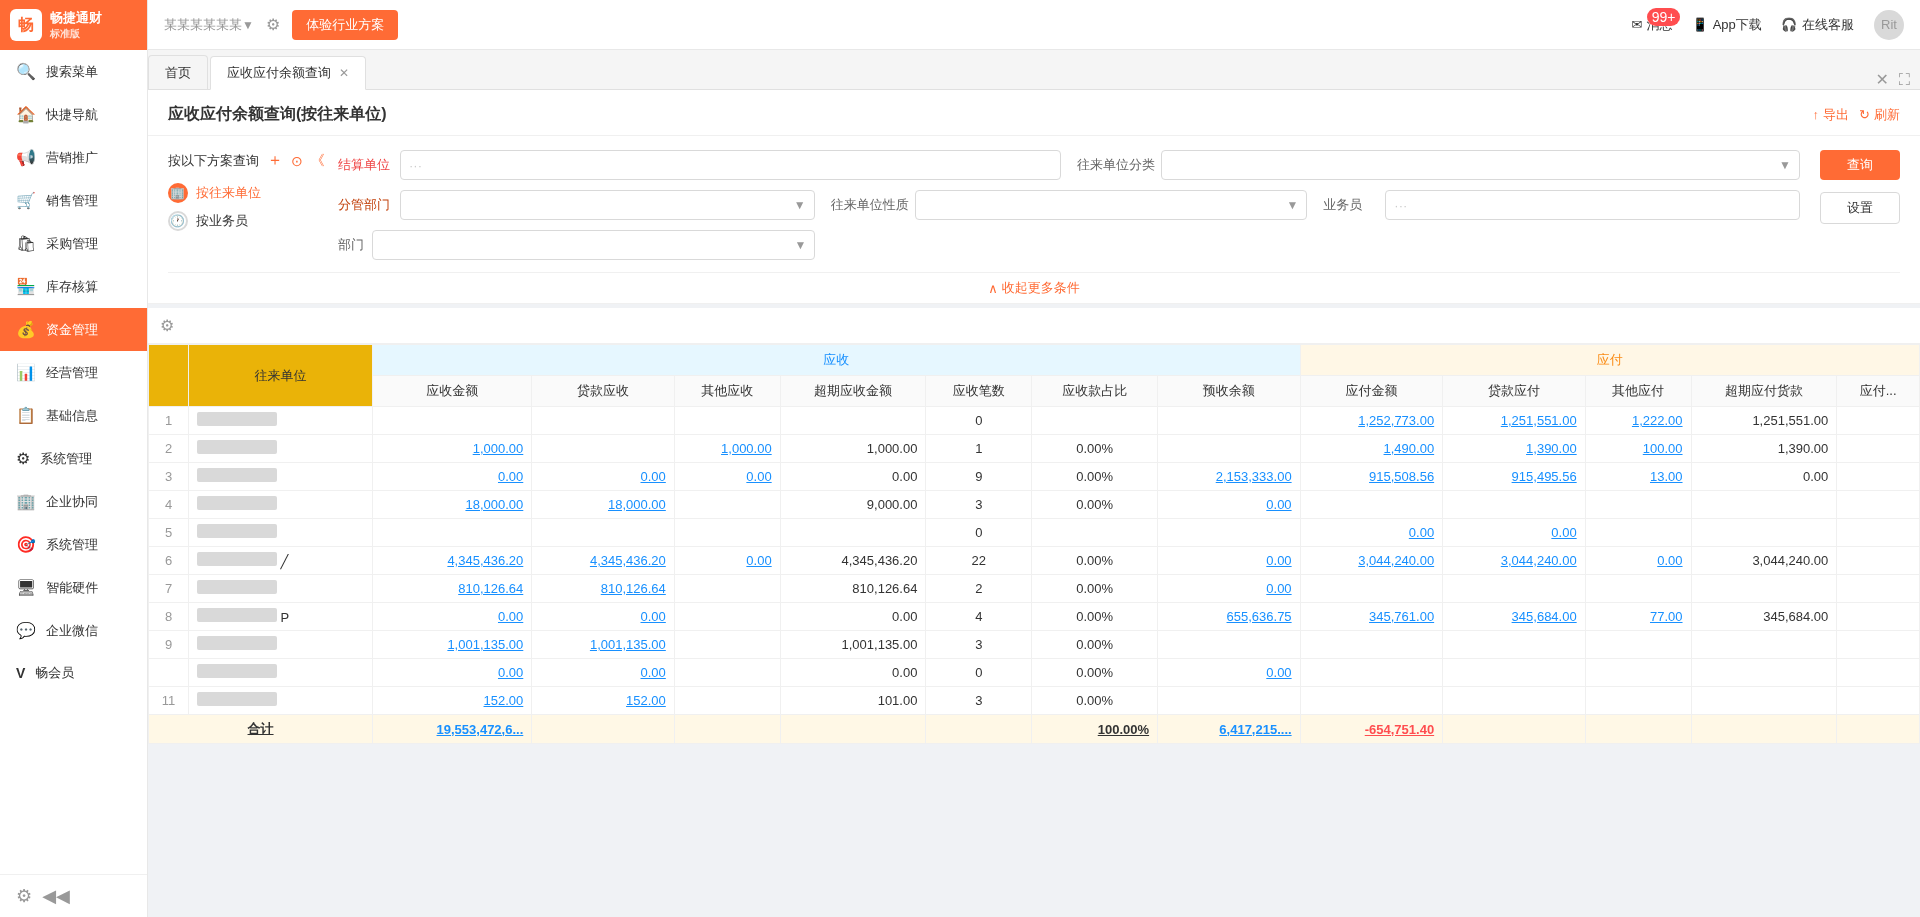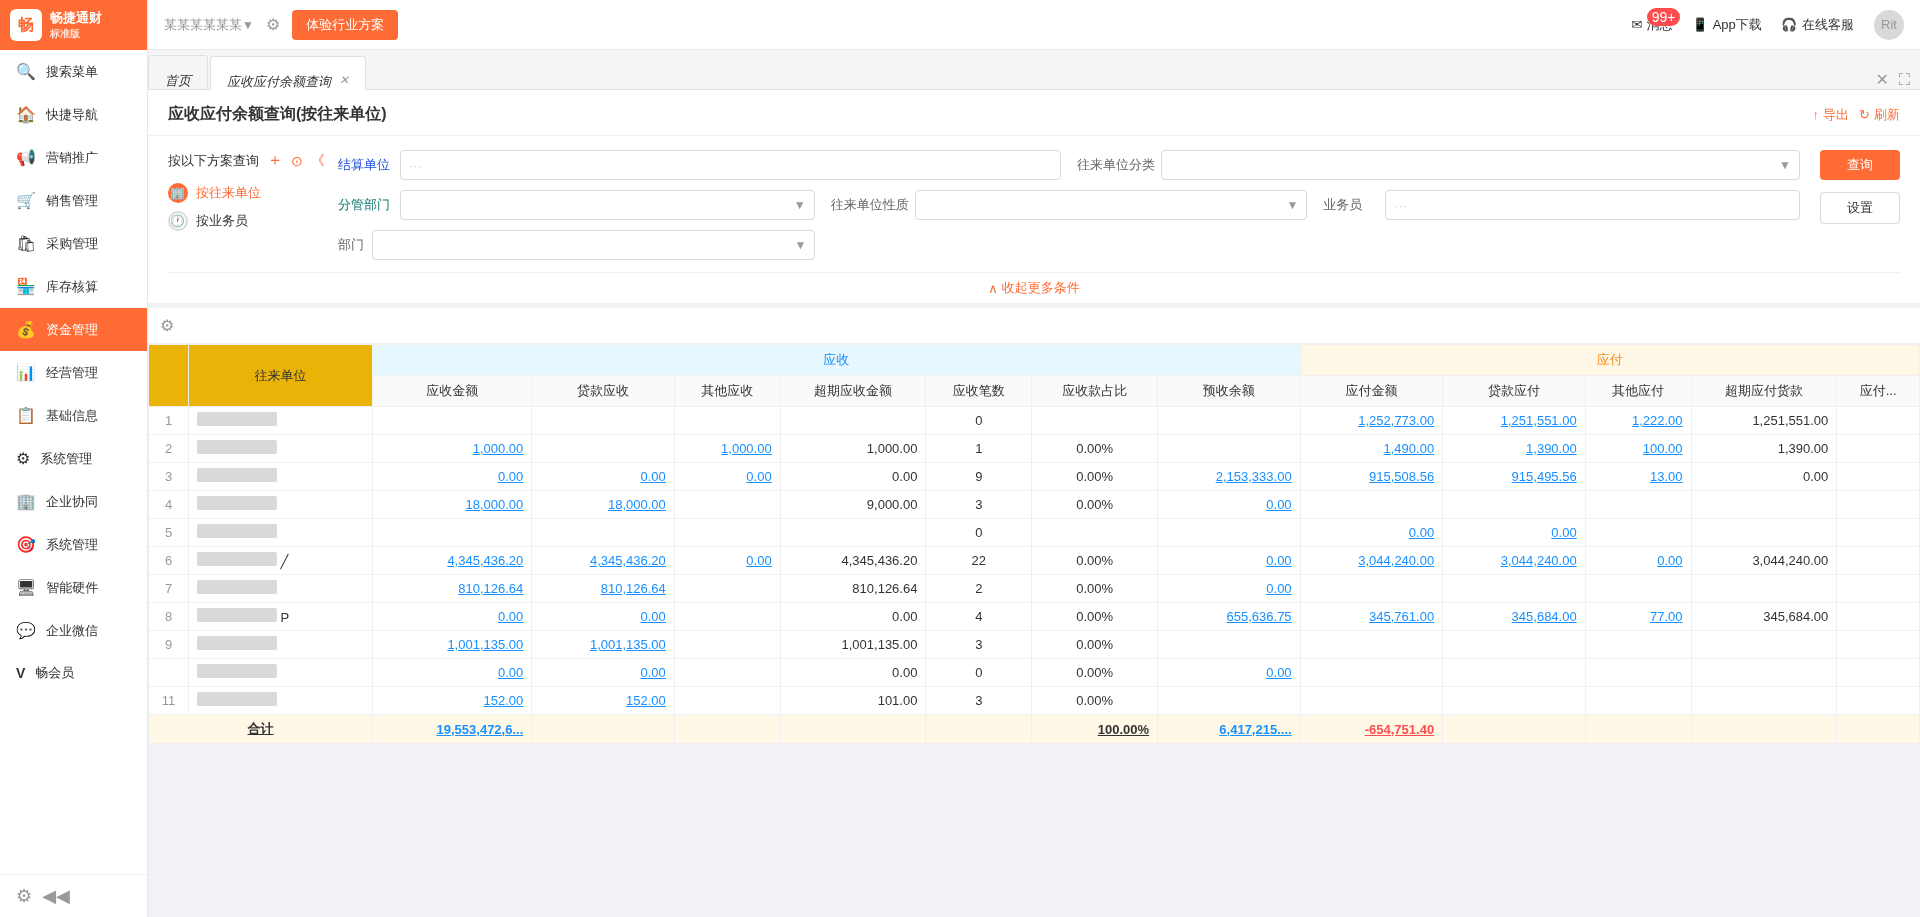--- a/index.html
+++ b/index.html
@@ -59,23 +59,23 @@
       display: flex; align-items: center; justify-content: center; color: #999; font-size: 12px;
     }
 
     
     .tab-bar {
       position: fixed; left: 148px; top: 50px; right: 0; height: 40px;
       background: #f5f5f5; border-bottom: 1px solid #e0e0e0; display: flex; align-items: flex-end;
       z-index: 98; padding: 0 0 0 0;
     }
     .tab-item {
-      display: flex; align-items: flex-start; padding: 16px 16px; height: 34px; cursor: pointer;
+      display: flex; align-items: center; padding: 16px 16px; height: 34px; cursor: pointer;
       background: #f5f5f5; border: 1px solid #e0e0e0; border-bottom: none; margin-right: 2px;
-      font-size: 13px; color: #333; border-radius: 4px 4px 0 0; font-style: italic;
+      font-size: 13px; color: #333; border-radius: 4px 4px 0 0;
     }
     .tab-item.active { background: #fff; color: #333; border-bottom: 1px solid #fff; margin-bottom: -1px; }
     .tab-item .tab-close { margin-left: 8px; color: #999; font-size: 12px; }
     .tab-bar-right { margin-left: auto; display: flex; align-items: center; padding: 0 10px; gap: 10px; }
     .tab-bar-icon { font-size: 16px; color: #999; cursor: pointer; }
 
     
     .main-content {
       position: absolute; left: 148px; top: 90px; right: 0; bottom: 0;
       background: #f0f2f5; overflow: auto;
@@ -301,37 +301,37 @@
             <span style="font-size:12px;">🕐</span>
           </div>
           <span style="color:#333; font-size:13px;">按业务员</span>
         </div>
       </div>
 
       <div style="flex:1; display:flex; flex-direction:column; gap:10px;">
 
         <div style="display:flex; align-items:center; gap:16px;">
           <div style="display:flex; align-items:center; gap:6px; flex:1;">
-            <span style="color:#1d4ed8; white-space:nowrap; min-width:56px;">结算单位</span>
+            <span style="color:#ef4444; white-space:nowrap; min-width:56px;">结算单位</span>
             <div style="flex:1; display:flex; align-items:center; border:1px solid #d9d9d9; border-radius:4px; height:30px; padding:0 8px; background:#fff; cursor:pointer;">
               <span style="flex:1; color:#ccc;">···</span>
             </div>
           </div>
           <div style="display:flex; align-items:center; gap:6px; flex:1;">
             <span style="color:#666; white-space:nowrap; min-width:70px;">往来单位分类</span>
             <div style="flex:1; display:flex; align-items:center; border:1px solid #d9d9d9; border-radius:4px; height:30px; padding:0 8px; background:#fff; cursor:pointer;">
               <span style="flex:1;"></span>
               <span style="color:#999; font-size:12px;">▼</span>
             </div>
           </div>
         </div>
 
         <div style="display:flex; align-items:center; gap:16px;">
           <div style="display:flex; align-items:center; gap:6px; flex:1;">
-            <span style="color:#0f766e; white-space:nowrap; min-width:56px;">分管部门</span>
+            <span style="color:#c2410c; white-space:nowrap; min-width:56px;">分管部门</span>
             <div style="flex:1; display:flex; align-items:center; border:1px solid #d9d9d9; border-radius:4px; height:30px; padding:0 8px; background:#fff; cursor:pointer;">
               <span style="flex:1;"></span>
               <span style="color:#999; font-size:12px;">▼</span>
             </div>
           </div>
           <div style="display:flex; align-items:center; gap:6px; flex:1;">
             <span style="color:#666; white-space:nowrap; min-width:70px;">往来单位性质</span>
             <div style="flex:1; display:flex; align-items:center; border:1px solid #d9d9d9; border-radius:4px; height:30px; padding:0 8px; background:#fff; cursor:pointer;">
               <span style="flex:1;"></span>
               <span style="color:#999; font-size:12px;">▼</span>

